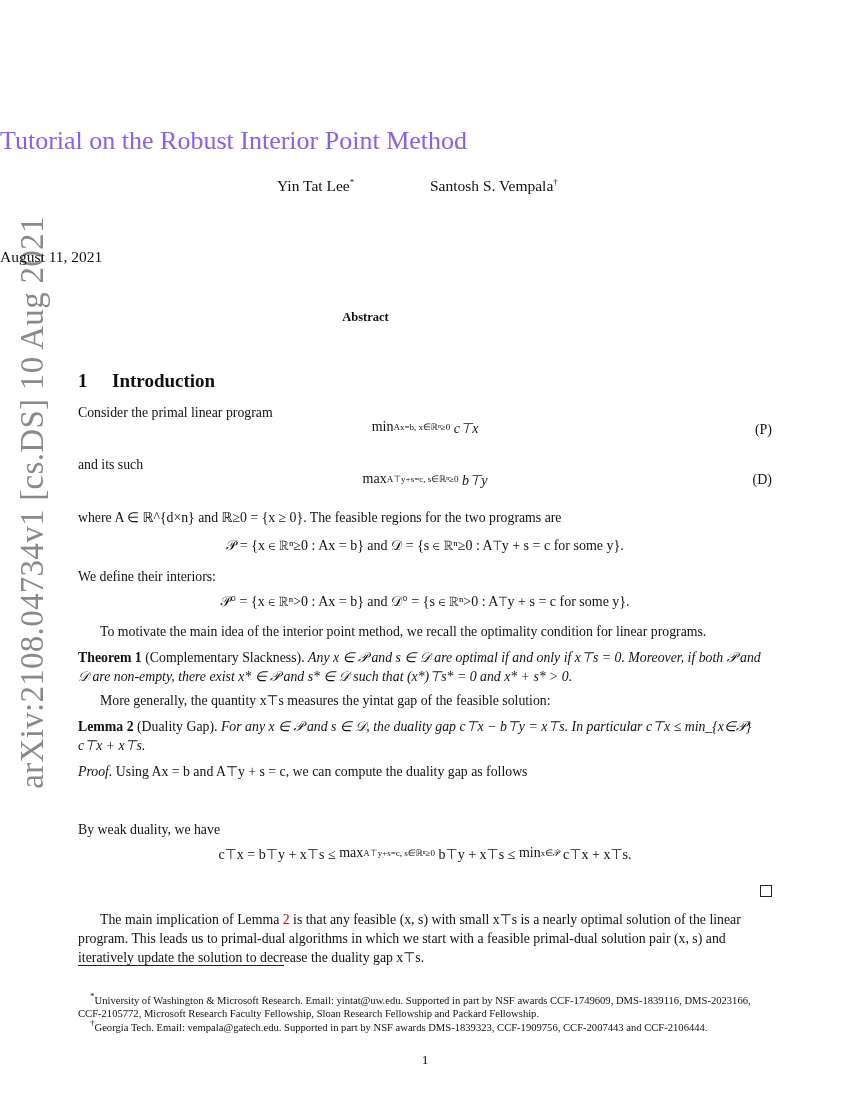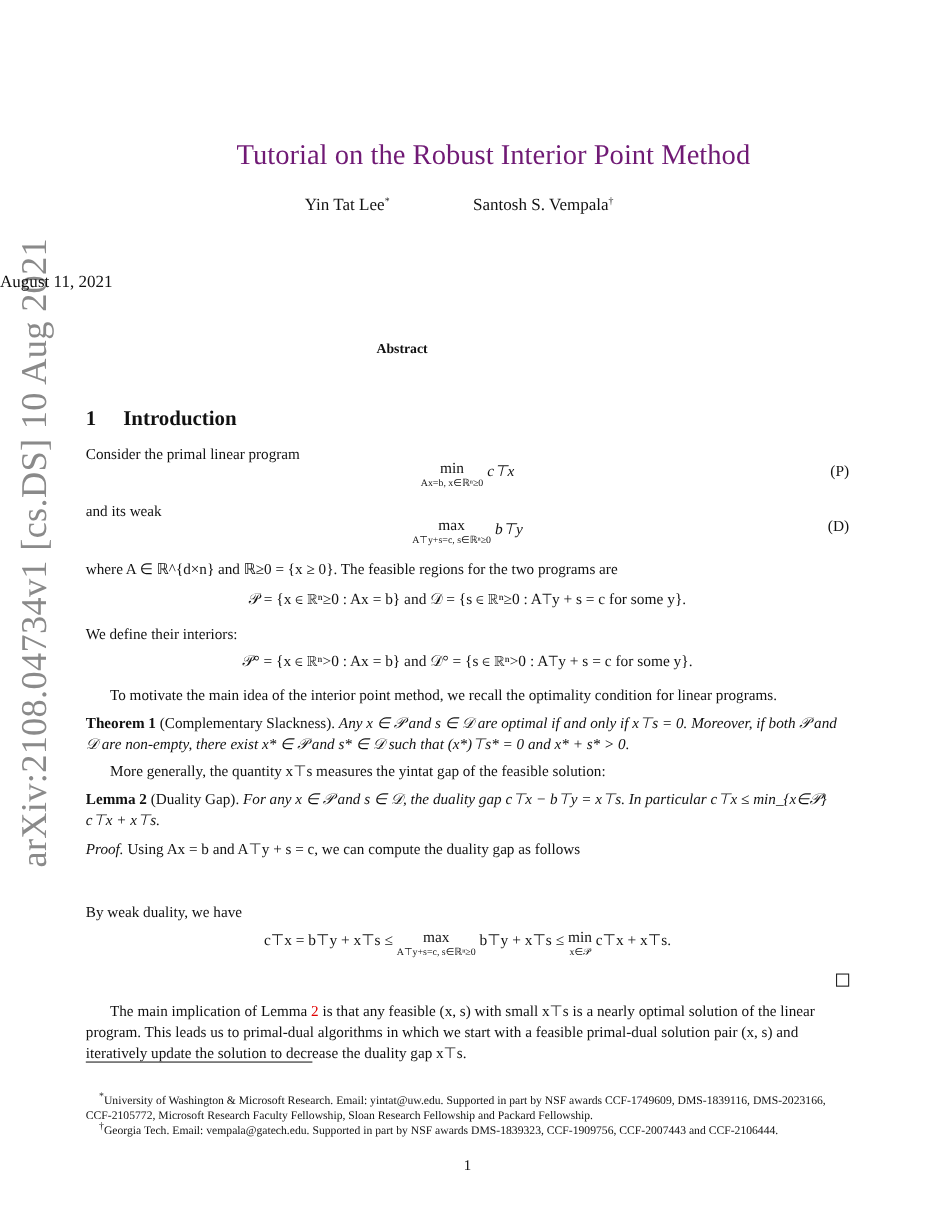--- a/index.html
+++ b/index.html
@@ -3,43 +3,43 @@
 <meta charset="utf-8">
 <style>
   html, body { margin: 0; padding: 0; background: #ffffff; }
   body { width: 850px; height: 1100px; position: relative; overflow: hidden;
          font-family: "DejaVu Serif", "Liberation Serif", serif; color: #111; }
   .page { position: absolute; left: 0; top: 0; width: 850px; height: 1100px; }
   .arxiv-stamp { position: absolute; left: 8px; top: 292px; width: 48px; height: 420px;
                  display: flex; align-items: center; justify-content: center; }
   .arxiv-stamp span { display: block; transform: rotate(-90deg); white-space: nowrap;
                       font-family: "Liberation Serif", serif; font-size: 33px; color: #8a8a8a; letter-spacing: 0.3px; }
-  .title { position: absolute; left: 0; width: 682px; top: 126px; text-align: right;
-           font-family: "Liberation Serif", serif; font-size: 26px; color: #701a75; }
+  .title { position: absolute; left: 0; width: 682px; top: 126px; text-align: left;
+           font-family: "Liberation Serif", serif; font-size: 26px; color: #8b5cf6; }
   .authors { position: absolute; top: 177px; left: 0; width: 850px; text-align: center;
              font-family: "Liberation Serif", serif; font-size: 15.5px; }
   .authors .a1 { position: absolute; left: 277px; }
   .authors .a2 { position: absolute; left: 430px; }
   sup.fn { font-size: 9px; vertical-align: super; }
   .date { position: absolute; top: 248px; left: 0; width: 850px; 
           font-family: "Liberation Serif", serif; font-size: 15.5px; }
   .abs-head { position: absolute; top: 310px; left: 0; width: 731px; text-align: center;
               font-family: "Liberation Serif", serif; font-weight: bold; font-size: 12.5px; }
   .abs-body { position: absolute; top: 330px; left: 132px; width: 600px;
               font-family: "Liberation Serif", serif; font-size: 12.5px; }
   .sec { position: absolute; top: 370px; left: 78px; font-family: "Liberation Serif", serif;
          font-size: 19px; font-weight: bold; }
   .sec .num { display: inline-block; width: 34px; }
   .txt { position: absolute; left: 78px; width: 694px; font-family: "Liberation Serif", serif;
          font-size: 13.8px; line-height: 19px; }
   .indent { text-indent: 22px; }
   .eq { position: absolute; left: 78px; width: 694px; text-align: center;
         font-family: "Liberation Serif", serif; font-size: 14px; }
   .eqtag { position: absolute; right: 78px; font-family: "Liberation Serif", serif; font-size: 14px; }
-  .opblock { display: inline-flex; flex-direction: column; align-items: center; vertical-align: top; }
+  .opblock { display: inline-flex; align-items: center; vertical-align: top; }
   .opblock .op { font-size: 14px; line-height: 14px; }
   .opblock .under { font-size: 9px; line-height: 10px; }
   i { font-style: italic; }
   b { font-weight: bold; }
   .red { color: #e00000; }
   .qed { position: absolute; left: 760px; top: 885px; width: 10px; height: 10px; border: 1px solid #222; }
   .fnrule { position: absolute; left: 78px; top: 965px; width: 206px; height: 0; border-top: 1px solid #222; }
   .footnote { position: absolute; left: 78px; width: 694px; font-family: Liberation Serif, serif;
               font-size: 10.6px; line-height: 13px; margin-top: 20px; }
   .pageno { position: absolute; top: 1052px; left: 0; width: 850px; text-align: center;
@@ -72,21 +72,21 @@
   <div class="txt" style="top:403px">Consider the primal linear program</div>
   <div class="eq" style="top:420px">
     <span class="opblock">
         <span class="op">min</span>
         <span class="under">Ax=b, x∈ℝⁿ≥0</span>
       </span>
     <i>c⊤x</i>
   </div>
   <div class="eqtag" style="top:422px">(P)</div>
 
-  <div class="txt" style="top:455px">and its weak</div>
+  <div class="txt" style="top:455px">and its such</div>
   <div class="eq" style="top:472px">
     <span class="opblock">
         <span class="op">max</span>
         <span class="under">A⊤y+s=c, s∈ℝⁿ≥0</span>
       </span>
     <i>b⊤y</i>
   </div>
   <div class="eqtag" style="top:472px">(D)</div>
 
   <div class="txt" style="top:508px">where A ∈ ℝ^{d×n} and ℝ≥0 = {x ≥ 0}. The feasible regions for the two programs are</div>

